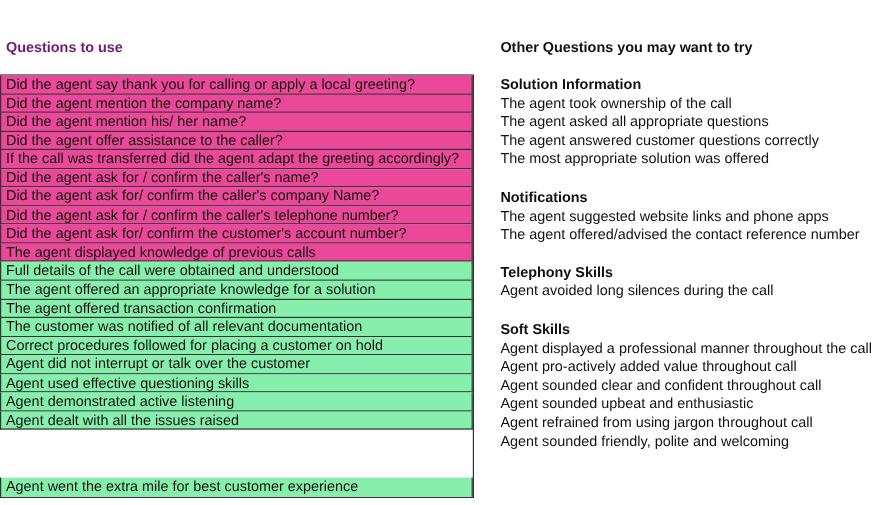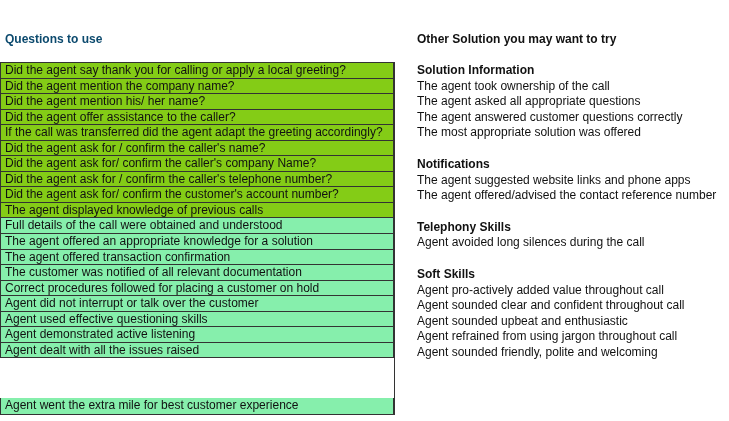--- a/index.html
+++ b/index.html
@@ -16,21 +16,21 @@
       position: relative;
       width: 729px;
       height: 421px;
     }
     .left-title {
       position: absolute;
       left: 5px;
       top: 32px;
       font-size: 12px;
       font-weight: bold;
-      color: #0c4a6e;
+      color: #701a75;
     }
     .question-table {
       position: absolute;
       left: -1px;
       top: 62px;
       width: 394px;
       border-collapse: collapse;
       border: 1px solid #333;
     }
     .question-row {
@@ -39,21 +39,21 @@
       box-sizing: border-box;
       font-size: 12px;
       line-height: 14px;
       padding-left: 4px;
       white-space: nowrap;
       overflow: hidden;
       border-left: 1px solid #333;
       border-right: 1px solid #333;
     }
     .question-row:last-child { border-bottom: none; margin-top: 40px; }
-    .row-cyan { background: #84cc16; }
+    .row-cyan { background: #ec4899; }
     .row-peach { background: #86efac; }
 
     .right-col {
       position: absolute;
       left: 417px;
       top: 32px;
       width: 312px;
     }
     .right-title {
       font-size: 12px;
@@ -99,21 +99,21 @@
     <div class="question-row row-peach">The customer was notified of all relevant documentation</div>
     <div class="question-row row-peach">Correct procedures followed for placing a customer on hold</div>
     <div class="question-row row-peach">Agent did not interrupt or talk over the customer</div>
     <div class="question-row row-peach">Agent used effective questioning skills</div>
     <div class="question-row row-peach">Agent demonstrated active listening</div>
     <div class="question-row row-peach">Agent dealt with all the issues raised</div>
     <div class="question-row row-peach">Agent went the extra mile for best customer experience</div>
   </div>
 
   <div class="right-col">
-    <div class="right-title">Other Solution you may want to try</div>
+    <div class="right-title">Other Questions you may want to try</div>
 
     <div class="section">
       <div class="section-title">Solution Information</div>
       <div class="section-item">The agent took ownership of the call</div>
       <div class="section-item">The agent asked all appropriate questions</div>
       <div class="section-item">The agent answered customer questions correctly</div>
       <div class="section-item">The most appropriate solution was offered</div>
     </div>
 
     <div class="section">
@@ -122,20 +122,21 @@
       <div class="section-item">The agent offered/advised the contact reference number</div>
     </div>
 
     <div class="section">
       <div class="section-title">Telephony Skills</div>
       <div class="section-item">Agent avoided long silences during the call</div>
     </div>
 
     <div class="section">
       <div class="section-title">Soft Skills</div>
+      <div class="section-item">Agent displayed a professional manner throughout the call</div>
       <div class="section-item">Agent pro-actively added value throughout call</div>
       <div class="section-item">Agent sounded clear and confident throughout call</div>
       <div class="section-item">Agent sounded upbeat and enthusiastic</div>
       <div class="section-item">Agent refrained from using jargon throughout call</div>
       <div class="section-item">Agent sounded friendly, polite and welcoming</div>
     </div>
   </div>
 
 </div>
 

